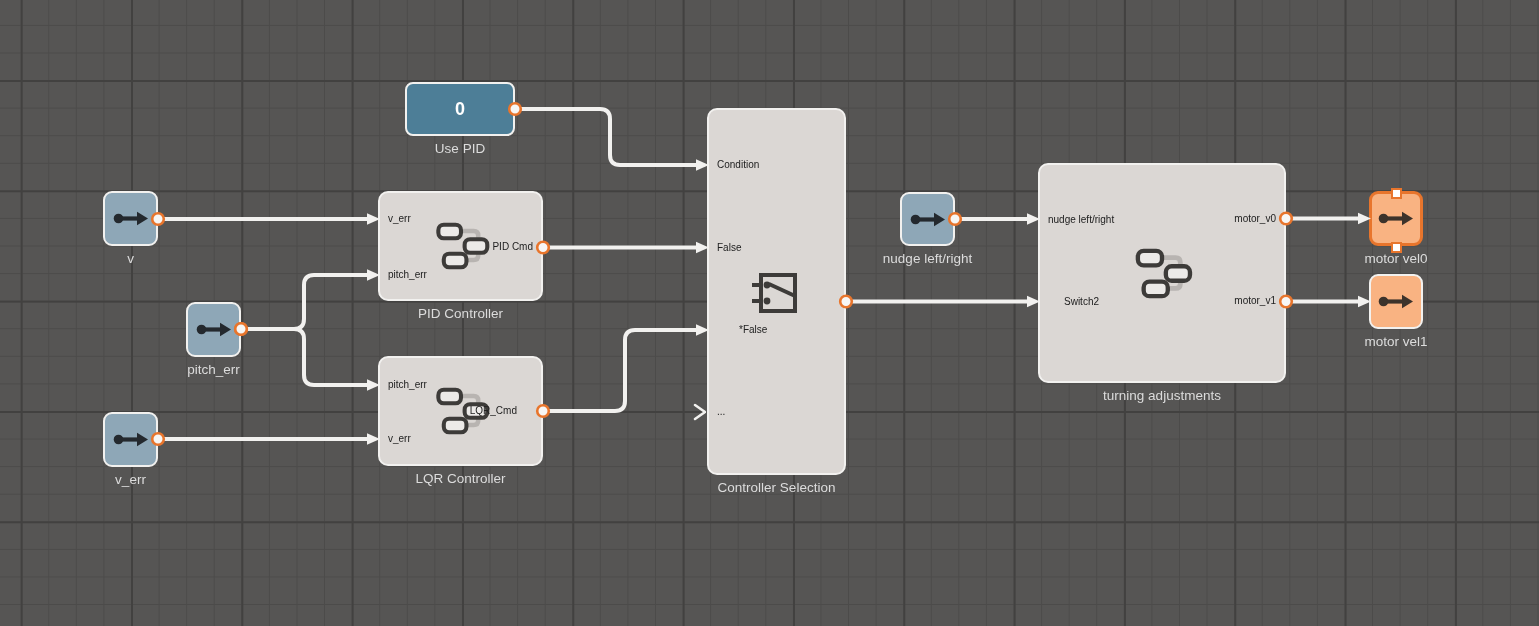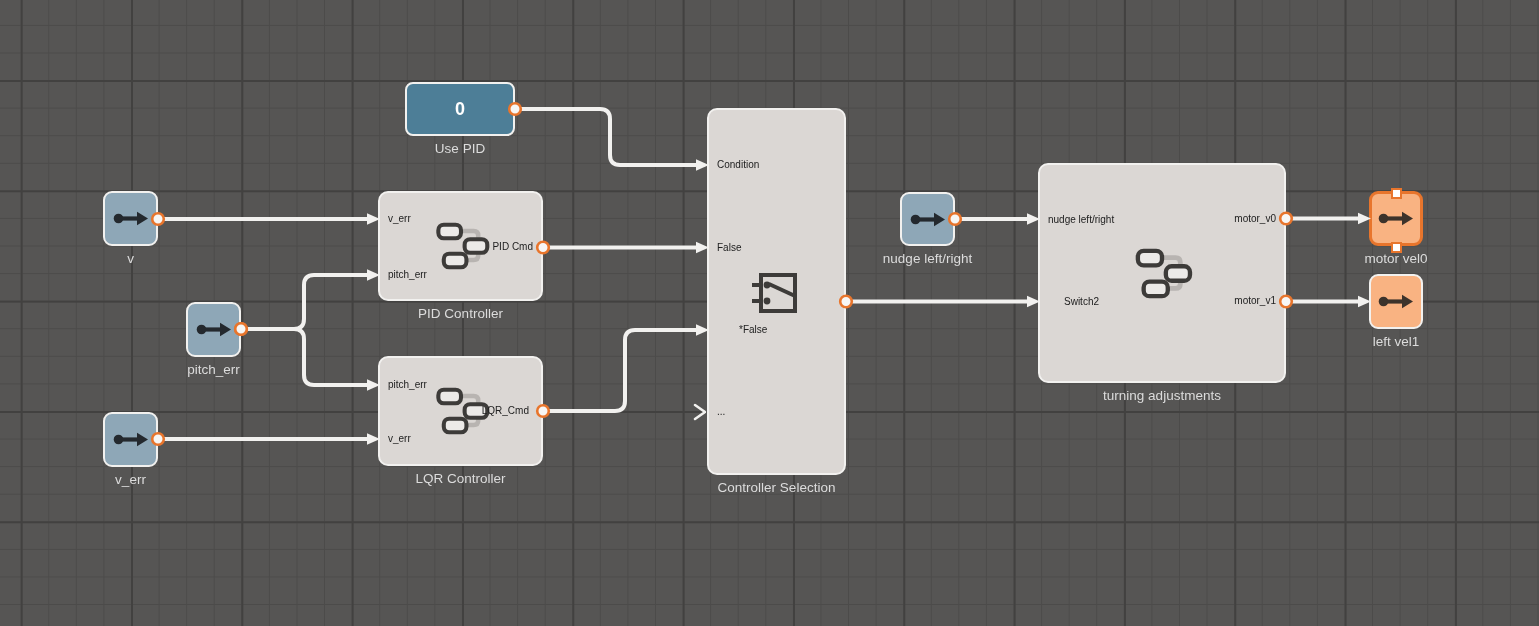--- a/index.html
+++ b/index.html
@@ -81,21 +81,21 @@
         <svg width="58" height="52" viewBox="0 0 64 57">
     <path d="M 27 12 H 46 Q 51 12 51 17 V 39 Q 51 44 46 44 H 31" fill="none" stroke="#b8b4b1" stroke-width="5"></path>
     <g fill="#eceae8" stroke="#3d3b39" stroke-width="4.5">
       <rect x="7" y="5" width="25" height="15" rx="6"></rect>
       <rect x="36" y="21" width="25" height="15" rx="6"></rect>
       <rect x="13" y="37" width="25" height="15" rx="6"></rect>
     </g>
         </svg>
         <span class="port-label" style="top: 19.5px; left: 8px;">pitch_err</span>
         <span class="port-label" style="top: 73.5px; left: 8px;">v_err</span>
-        <span class="port-label right" style="top: 45.5px; right: 12px;">LQR_Cmd</span>
+        <span class="port-label right" style="top: 45.5px; right: 24px;">LQR_Cmd</span>
       </div>
       <div class="block-label" style="left: 460.5px; top: 471px;">LQR Controller</div>
       <div class="block switch" style="left: 707px; top: 108px; width: 139px; height: 367px;">
         <div class="icon-wrap" style="left: 41px; top: 160.5px; width: 52px; height: 46px;">
           <svg width="52" height="46" viewBox="0 0 52 46">
     <rect x="11" y="4" width="34" height="36" fill="none" stroke="#3d3b39" stroke-width="4"></rect>
     <line x1="2" y1="14" x2="13" y2="14" stroke="#3d3b39" stroke-width="4"></line>
     <line x1="2" y1="30" x2="13" y2="30" stroke="#3d3b39" stroke-width="4"></line>
     <circle cx="17" cy="14" r="3.4" fill="#3d3b39"></circle>
     <circle cx="17" cy="30" r="3.4" fill="#3d3b39"></circle>
@@ -142,21 +142,21 @@
         <div class="handle" style="left: 18.5px; top: 48px;"></div>
       </div>
       <div class="block-label" style="left: 1396px; top: 251px;">motor vel0</div>
       <div class="block output" style="left: 1369px; top: 274px; width: 54px; height: 55px;">
         <svg width="36" height="21" viewBox="0 0 36 21">
     <circle cx="5.5" cy="10.5" r="4.8" fill="#3c332b"></circle>
     <line x1="5.5" y1="10.5" x2="26" y2="10.5" stroke="#3c332b" stroke-width="4.2"></line>
     <polygon points="24,3.8 35,10.5 24,17.2" fill="#3c332b"></polygon>
         </svg>
       </div>
-      <div class="block-label" style="left: 1396px; top: 334px;">left vel1</div>
+      <div class="block-label" style="left: 1396px; top: 334px;">motor vel1</div>
     </div>
   <svg id="wire-svg" width="1539" height="626">
       <g>
         <path d="M 515 109 L 600 109 Q 610 109 610 119 L 610 155 Q 610 165 620 165 L 698 165" fill="none" stroke="#f2f1ef" stroke-width="4" stroke-linecap="round"></path>
         <polygon points="709,165 696,159.2 696,170.8" fill="#f2f1ef"></polygon>
       </g>
       <g>
         <path d="M 158 219 L 369 219" fill="none" stroke="#f2f1ef" stroke-width="4" stroke-linecap="round"></path>
         <polygon points="380,219 367,213.2 367,224.8" fill="#f2f1ef"></polygon>
       </g>

